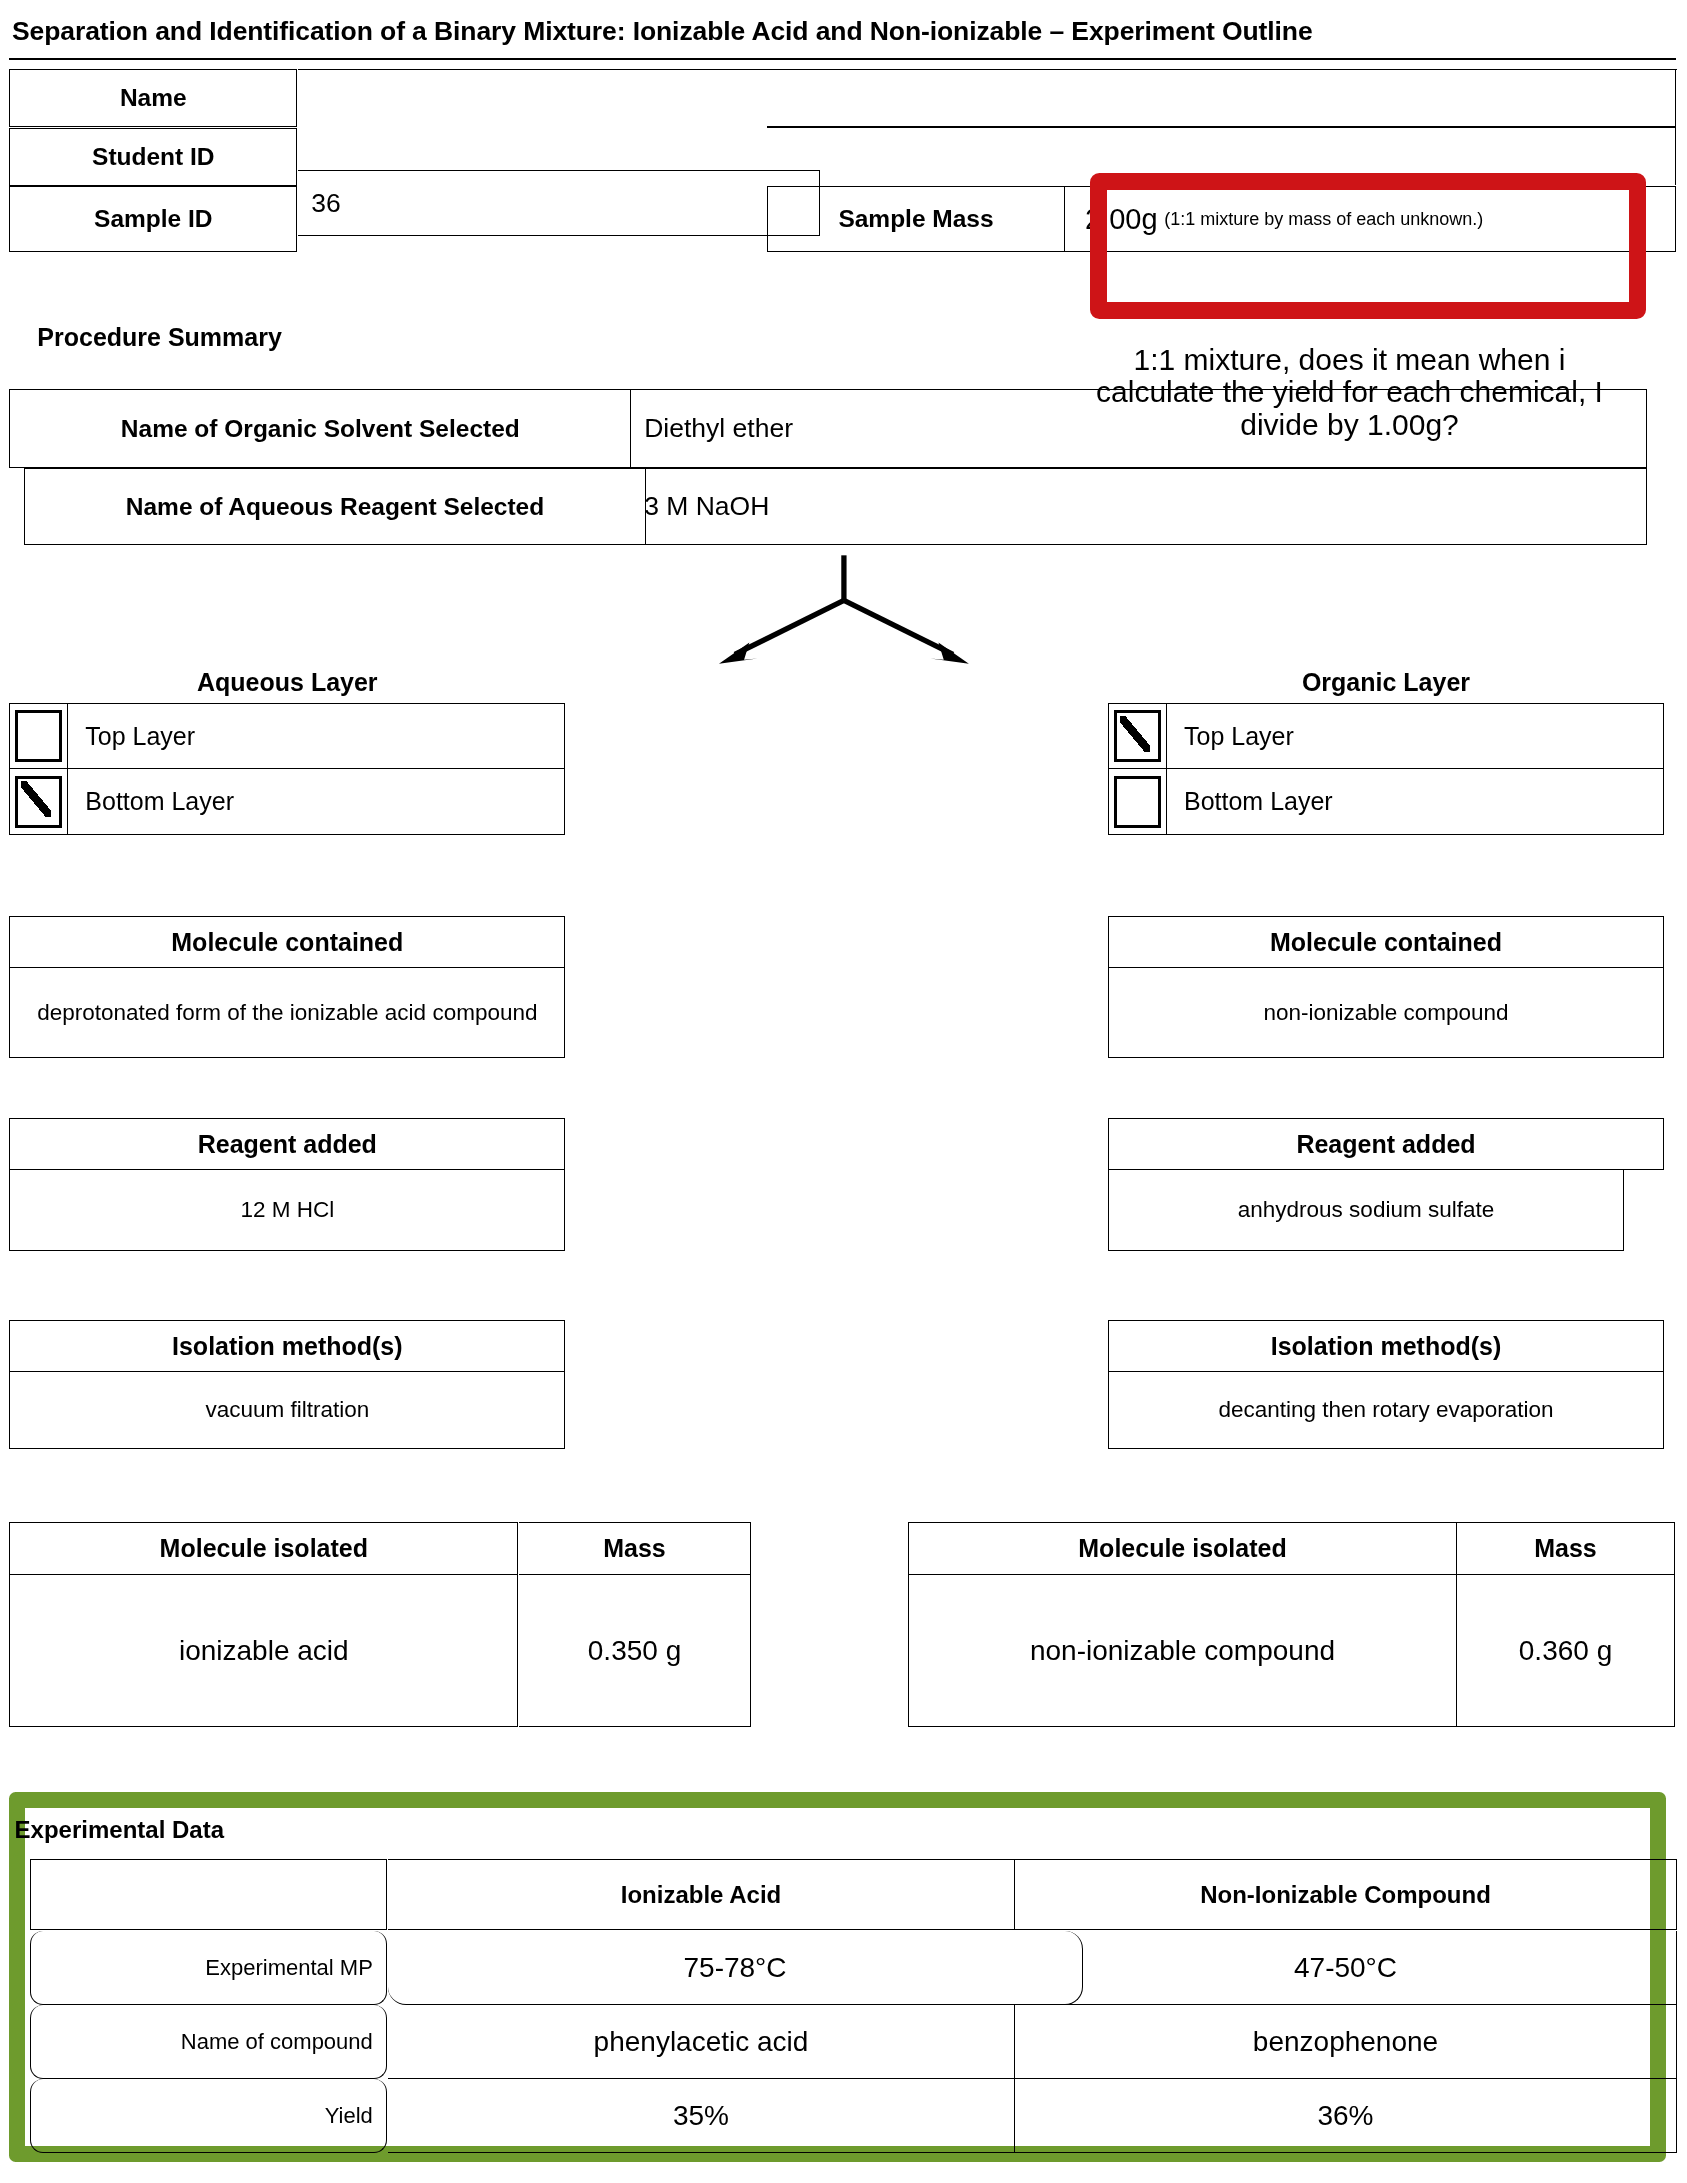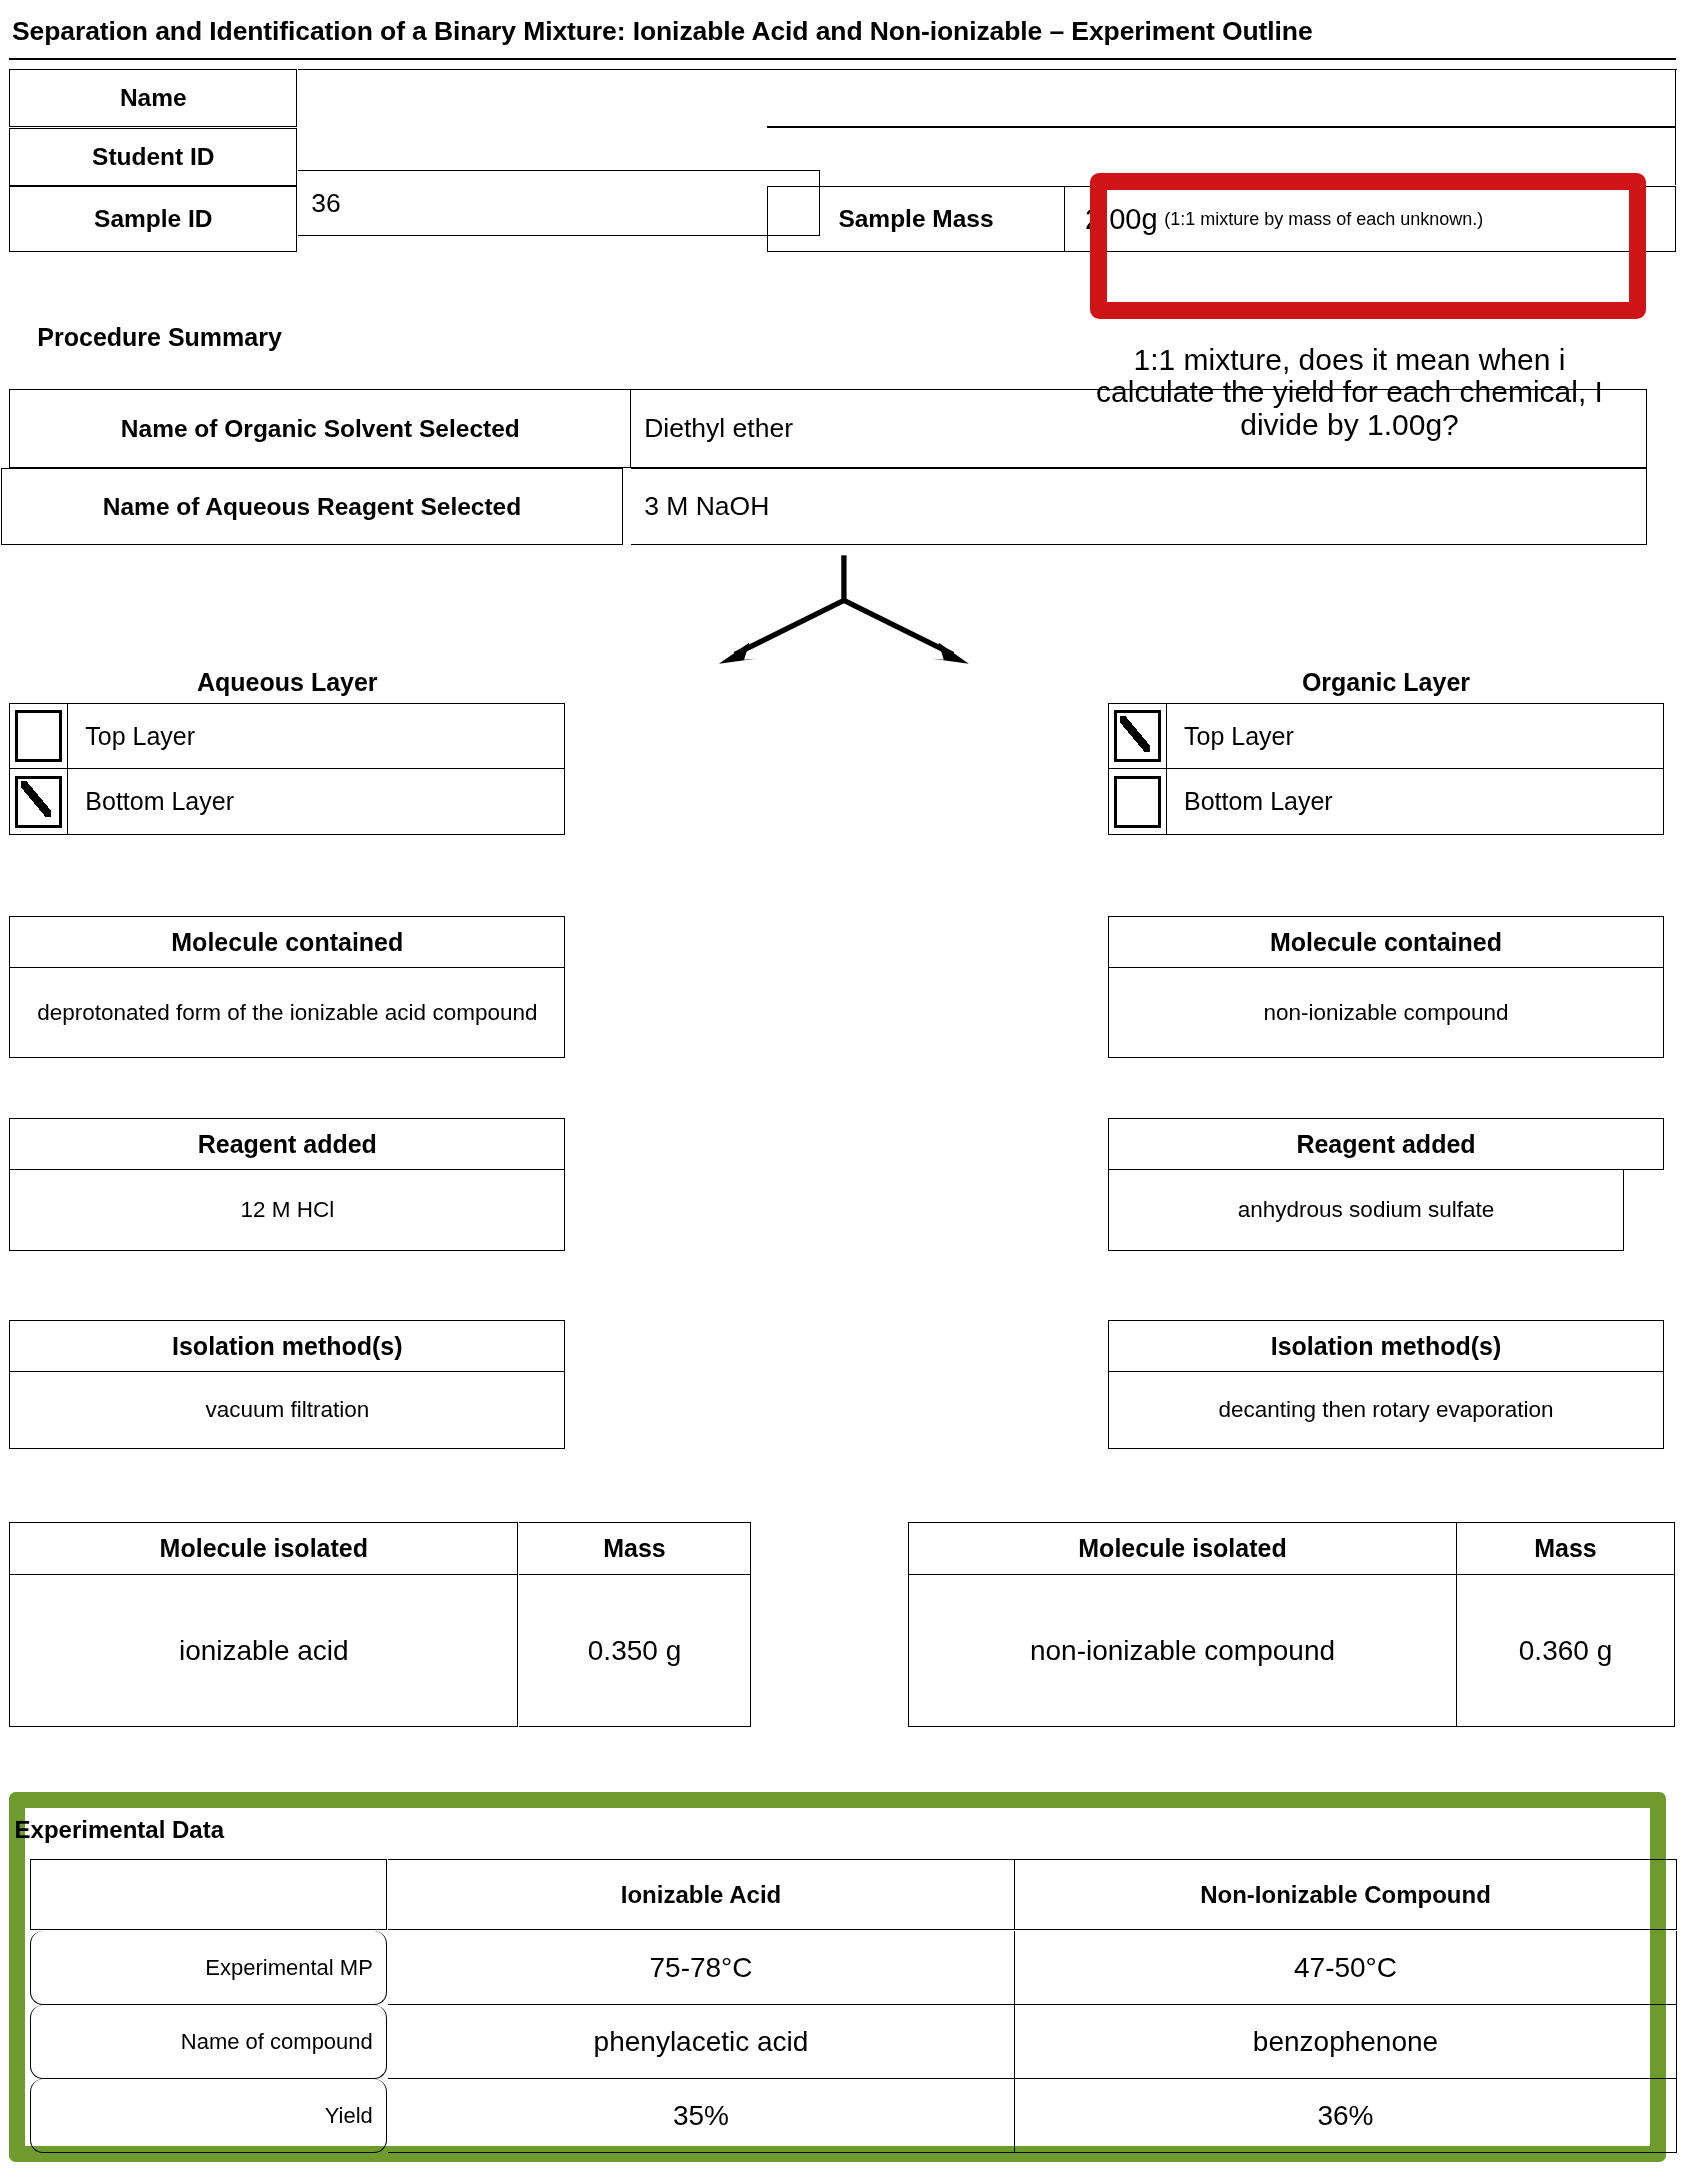--- a/index.html
+++ b/index.html
@@ -44,21 +44,21 @@
   
   #annot{
     left:1078px;top:344px;width:543px;
     font-size:30px;line-height:1.08;text-align:center;
   }
 
   
   #proc-title{left:9.3px;top:323px;font-size:25px;font-weight:bold;margin-left:28px;}
   #proc-r1-lbl{left:9.3px;top:389px;width:622px;height:79px;}
   #proc-r1-val{left:631px;top:389px;width:1016px;height:79px;border-left:none;}
-  #proc-r2-lbl{left:1px;top:468px;width:622px;height:77px;}
+  #proc-r2-lbl{left:24px;top:468px;width:622px;height:77px;}
   #proc-r2-val{left:631px;top:468px;width:1016px;height:77px;border-left:none;}
 
   
   #arrow{left:675px;top:554px;width:318px;height:119px;}
 
   
   .col-head{font-size:25px;font-weight:bold;text-align:center;}
   #aq-head{left:9.3px;top:668px;width:556px;}
   #org-head{left:1108px;top:668px;width:556px;}
 
@@ -122,21 +122,21 @@
   .ed{position:absolute;box-sizing:border-box;border:1.3px solid #000;display:flex;align-items:center;justify-content:center;}
   .ed.hd{font-weight:bold;font-size:24px;}
   .ed.rh{font-size:22px;justify-content:flex-end;padding-right:13.2px;border-radius:13px;}
   .ed.dv{font-size:28px;}
 
   #ed-c0{left:30px;top:1859px;width:357px;height:71px;}
   #ed-c1{left:388px;top:1859px;width:627px;height:71px;border-left:none;}
   #ed-c2{left:1015px;top:1859px;width:662px;height:71px;border-left:none;}
 
   #ed-r1l{left:30px;top:1931px;width:357px;height:74px;border-top:none;}
-  #ed-r1a{left:388px;top:1931px;width:627px;height:74px;border-top:none;border-left:none;}
+  #ed-r1a{left:388px;top:1931px;width:695px;height:74px;border-top:none;border-left:none;border-radius:18px;}
   #ed-r1b{left:1015px;top:1931px;width:662px;height:74px;border-top:none;border-left:none;}
 
   #ed-r2l{left:30px;top:2005px;width:357px;height:74px;border-top:none;}
   #ed-r2a{left:388px;top:2005px;width:627px;height:74px;border-top:none;border-left:none;}
   #ed-r2b{left:1015px;top:2005px;width:662px;height:74px;border-top:none;border-left:none;}
 
   #ed-r3l{left:30px;top:2079px;width:357px;height:74px;border-top:none;}
   #ed-r3a{left:388px;top:2079px;width:627px;height:74px;border-top:none;border-left:none;}
   #ed-r3b{left:1015px;top:2079px;width:662px;height:74px;border-top:none;border-left:none;}
 </style>

